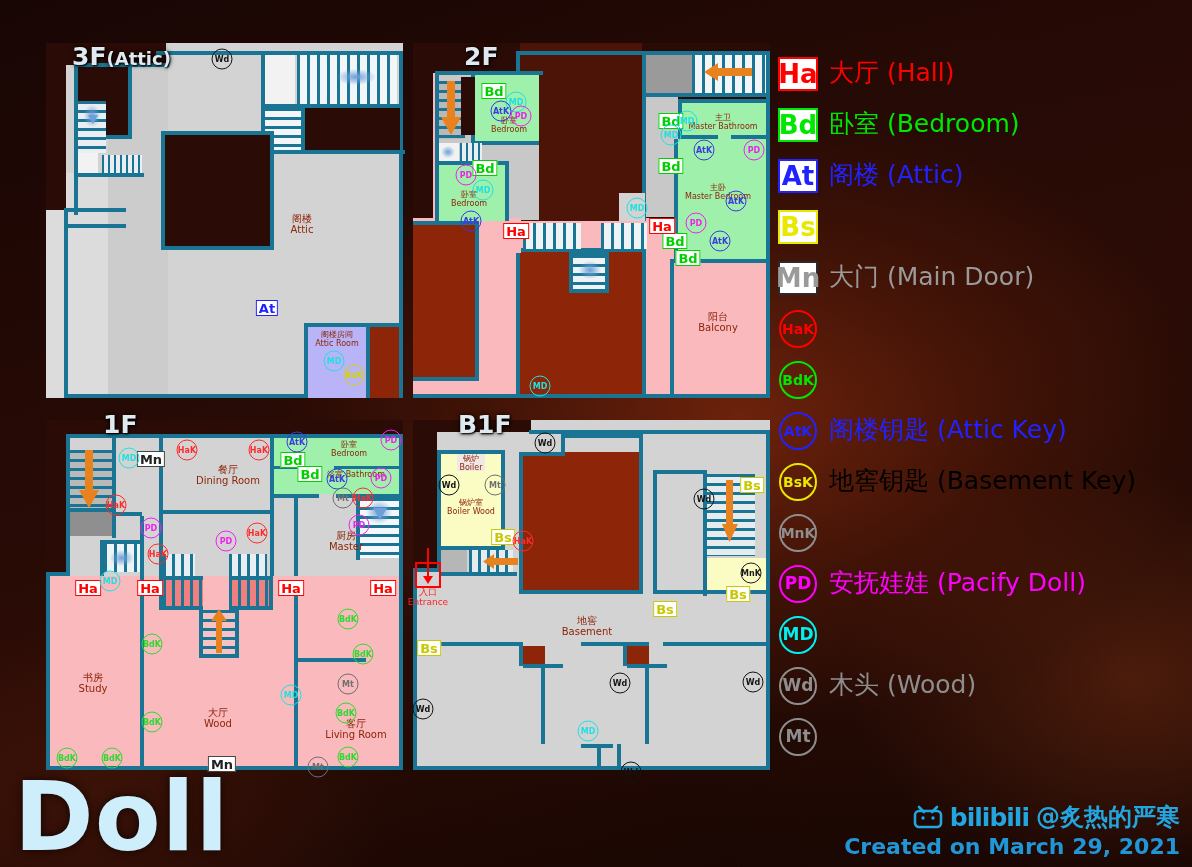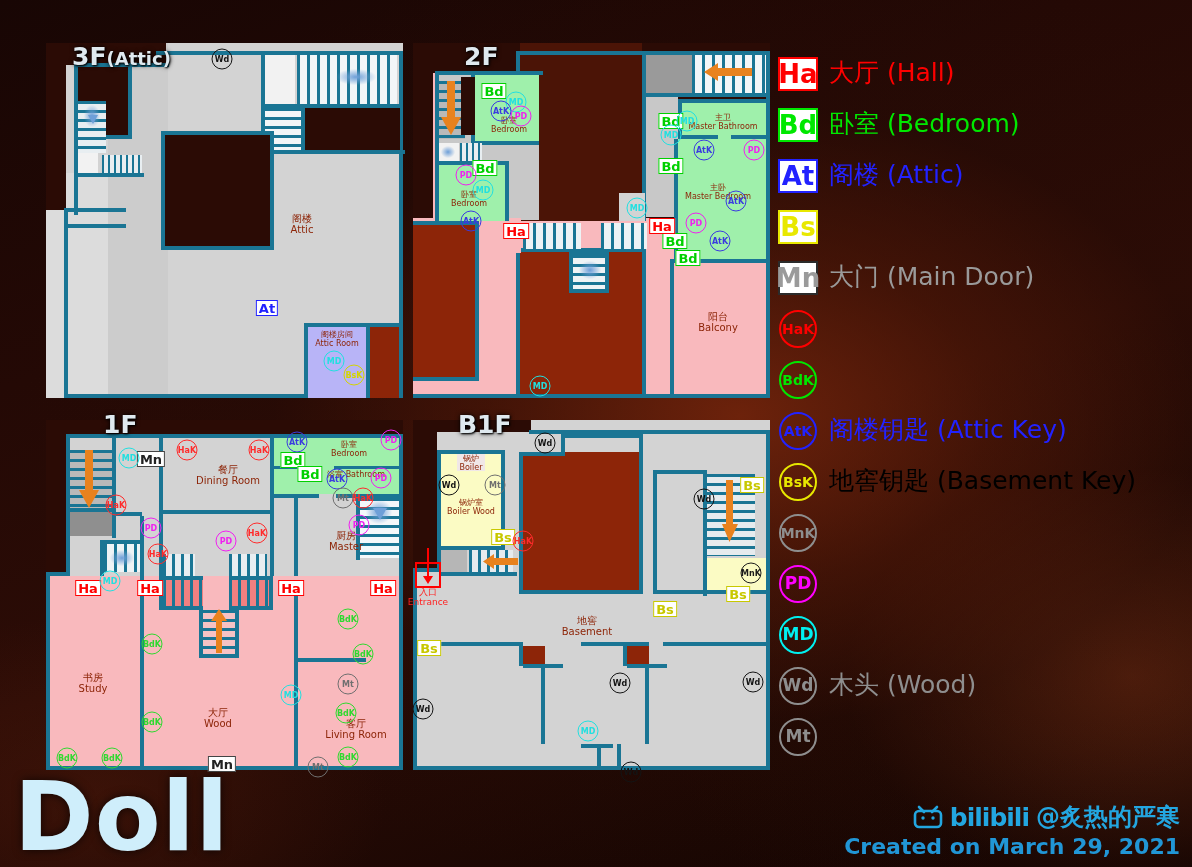--- a/index.html
+++ b/index.html
@@ -673,20 +673,21 @@
       </div>
       <div class="leg-row">
         <div class="leg-badge ci two" style="color: rgb(232, 232, 0);">BsK</div>
         <div class="leg-text" style="color: #000000;">地窖钥匙 (Basement Key)</div>
       </div>
       <div class="leg-row">
         <div class="leg-badge ci two" style="color: rgb(142, 142, 142);">MnK</div>
       </div>
       <div class="leg-row">
         <div class="leg-badge ci" style="color: rgb(255, 0, 255);">PD</div>
+        <div class="leg-text" style="color: rgb(255, 0, 255);">安抚娃娃 (Pacify Doll)</div>
       </div>
       <div class="leg-row">
         <div class="leg-badge ci" style="color: rgb(0, 240, 240);">MD</div>
       </div>
       <div class="leg-row">
         <div class="leg-badge ci" style="color: rgb(142, 142, 142);">Wd</div>
         <div class="leg-text" style="color: rgb(142, 142, 142);">木头 (Wood)</div>
       </div>
       <div class="leg-row">
         <div class="leg-badge ci" style="color: rgb(142, 142, 142);">Mt</div>

